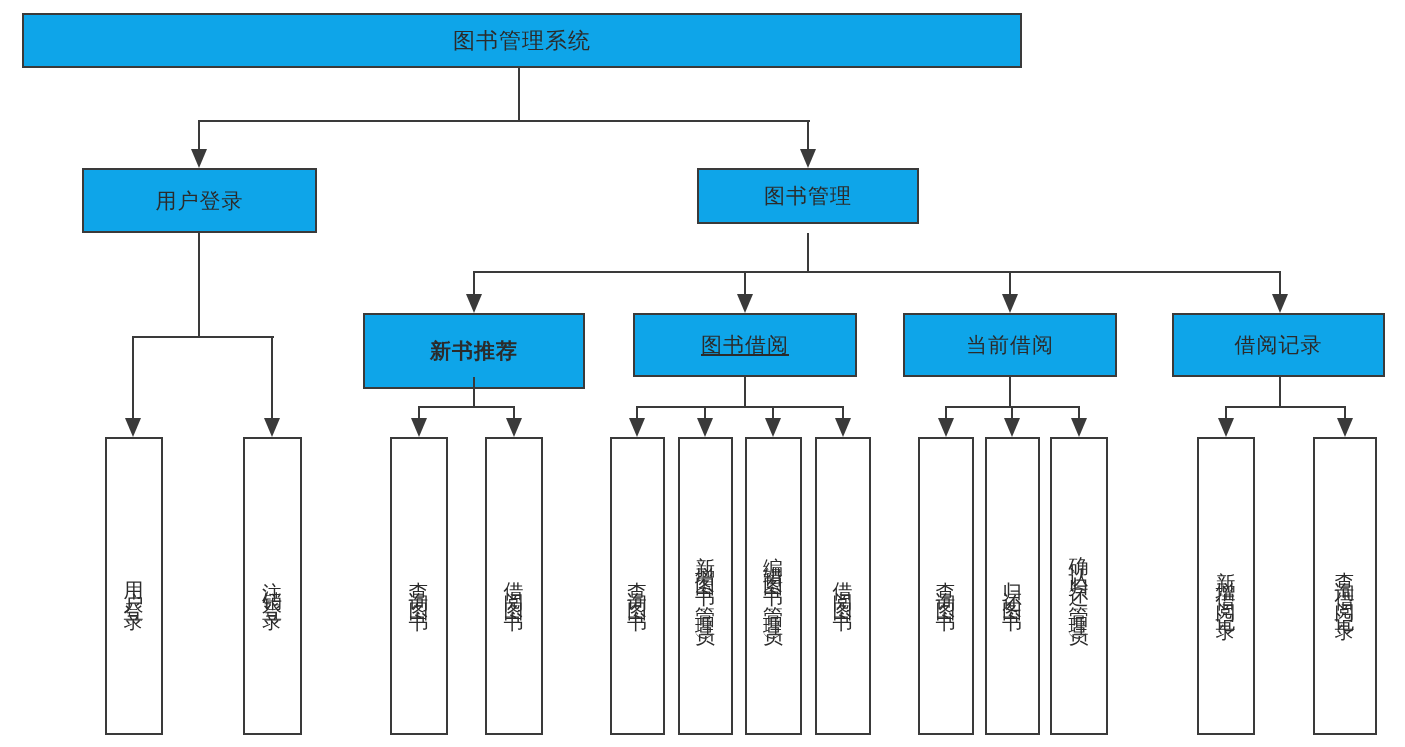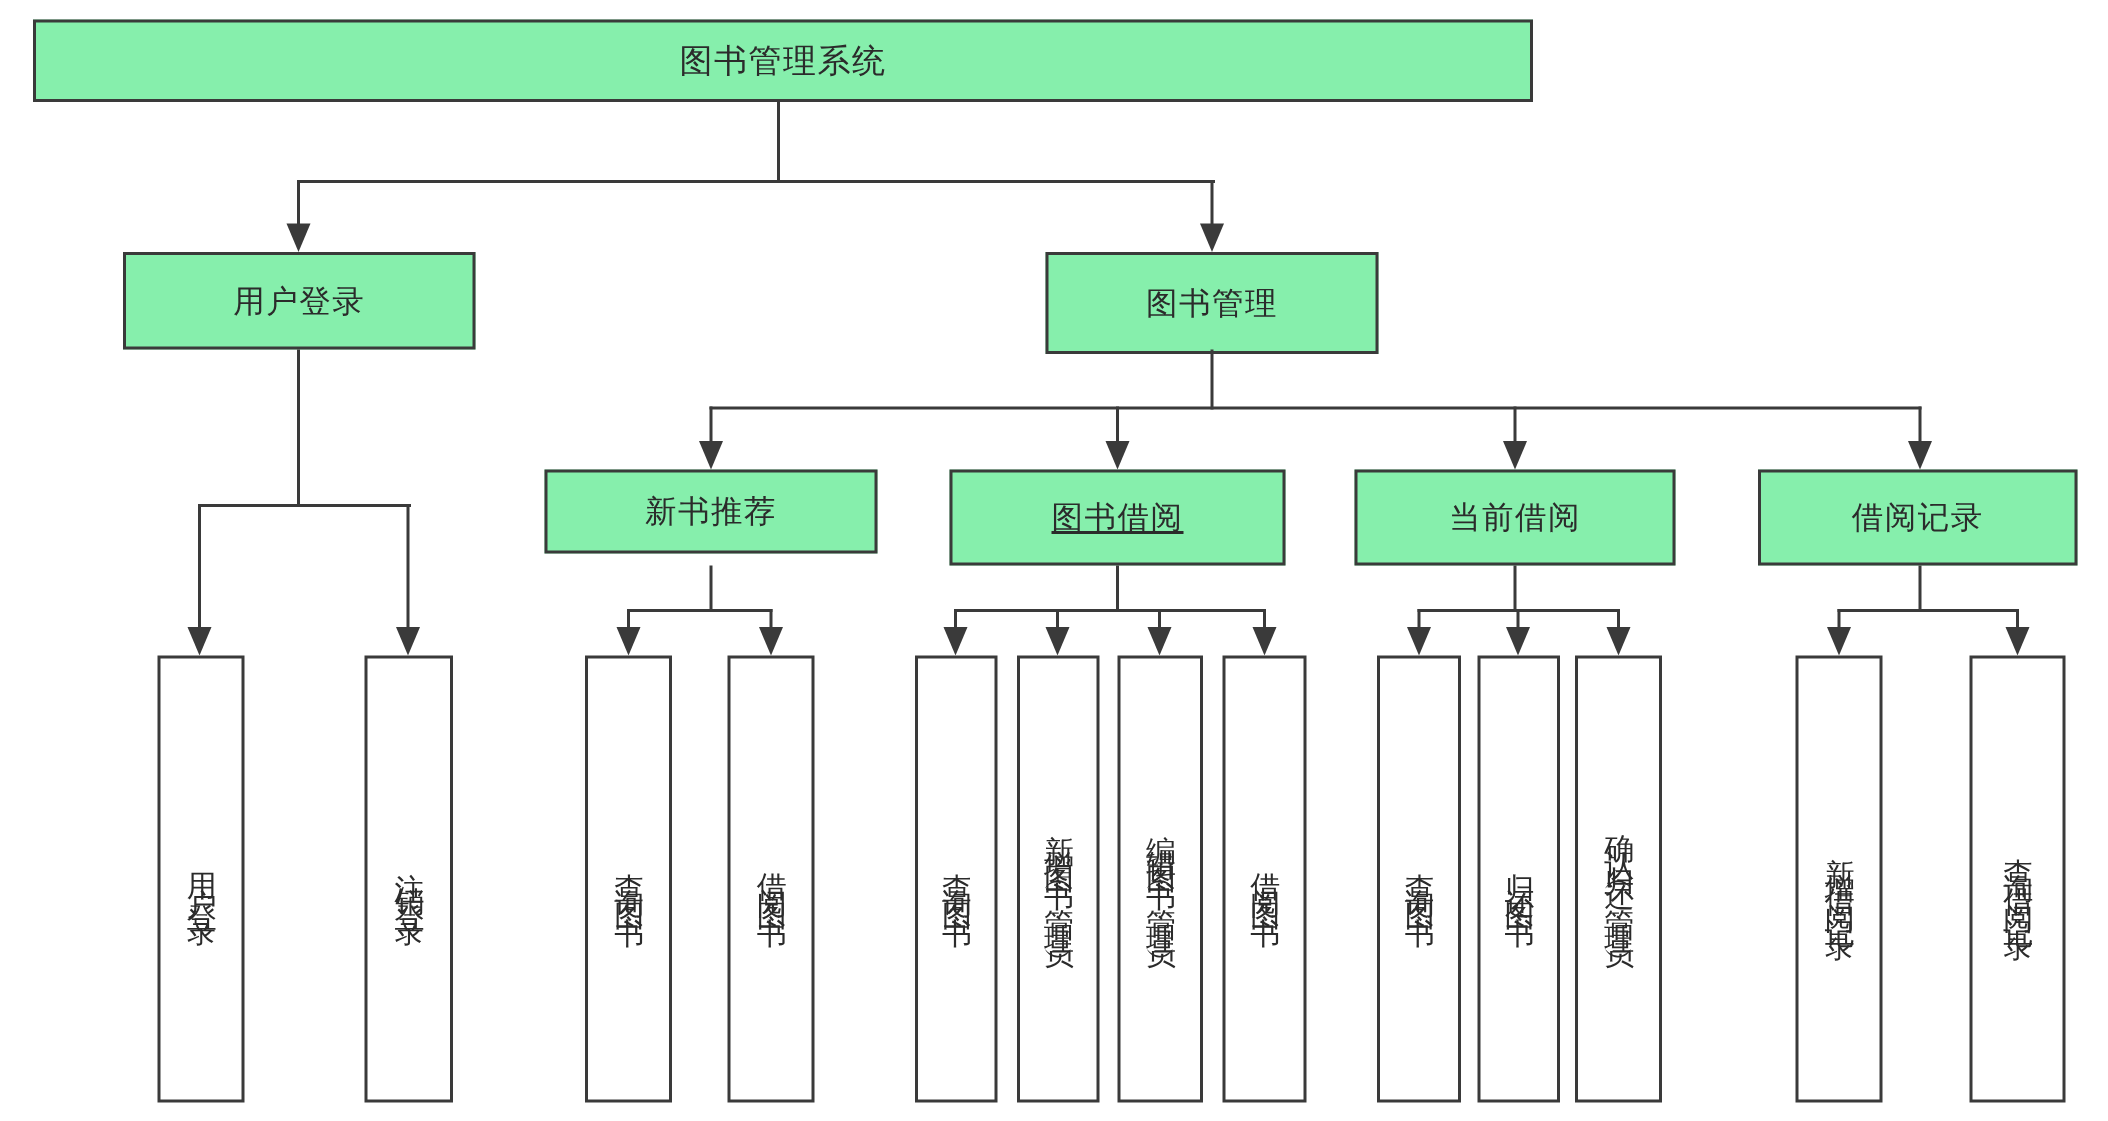--- a/index.html
+++ b/index.html
@@ -7,21 +7,21 @@
     --text:#2b2b2b;
     --wm:#cbcbcb;
     --bg:#ffffff;
   }
   html,body{margin:0;padding:0;background:var(--bg);}
   .stage{
     position:relative;width:1405px;height:747px;background:var(--bg);
     font-family:"Liberation Sans",sans-serif;color:var(--text);overflow:hidden;
   }
   .box{
-    position:absolute;border:2px solid var(--line);background:#86efac;
+    position:absolute;border:2px solid var(--line);background:#0ea5e9;
     display:flex;align-items:center;justify-content:center;
     font-size:21px;letter-spacing:1px;box-sizing:border-box;color:var(--text);
   }
   .box.root{font-size:22px;}
   .leaf{
     position:absolute;border:2px solid var(--line);background:#fff;
     display:flex;align-items:center;justify-content:center;box-sizing:border-box;
   }
   .leaf span{
     writing-mode:vertical-rl;text-orientation:mixed;
@@ -41,23 +41,23 @@
   }
 </style>
 </head>
 <body>
 
 <div class="stage">
 
   <div class="box root" style="left:22px;top:13px;width:1000px;height:55px;">图书管理系统</div>
 
   <div class="box" style="left:82px;top:168px;width:235px;height:65px;">用户登录</div>
-  <div class="box" style="left:697px;top:168px;width:222px;height:68px;">图书管理</div>
+  <div class="box" style="left:697px;top:168px;width:222px;height:56px;">图书管理</div>
 
-  <div class="box" style="left:363px;top:313px;width:222px;height:56px;">新书推荐</div>
+  <div class="box" style="left:363px;top:313px;width:222px;height:76px;font-weight:bold;">新书推荐</div>
   <div class="box" style="left:633px;top:313px;width:224px;height:64px;text-decoration:underline;">图书借阅</div>
   <div class="box" style="left:903px;top:313px;width:214px;height:64px;">当前借阅</div>
   <div class="box" style="left:1172px;top:313px;width:213px;height:64px;">借阅记录</div>
 
   <div class="leaf" style="left:105px;top:437px;width:58px;height:298px;">
     <span>用户登录</span>
     </div>
   <div class="leaf" style="left:243px;top:437px;width:59px;height:298px;">
     <span>注销登录</span>
     </div>

